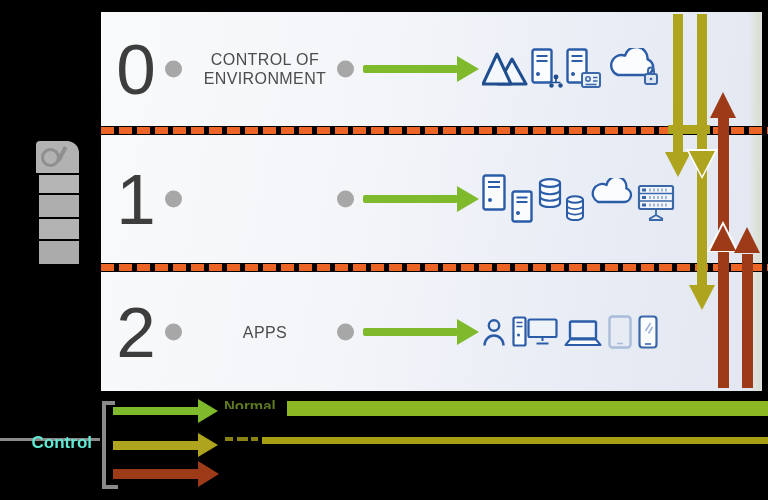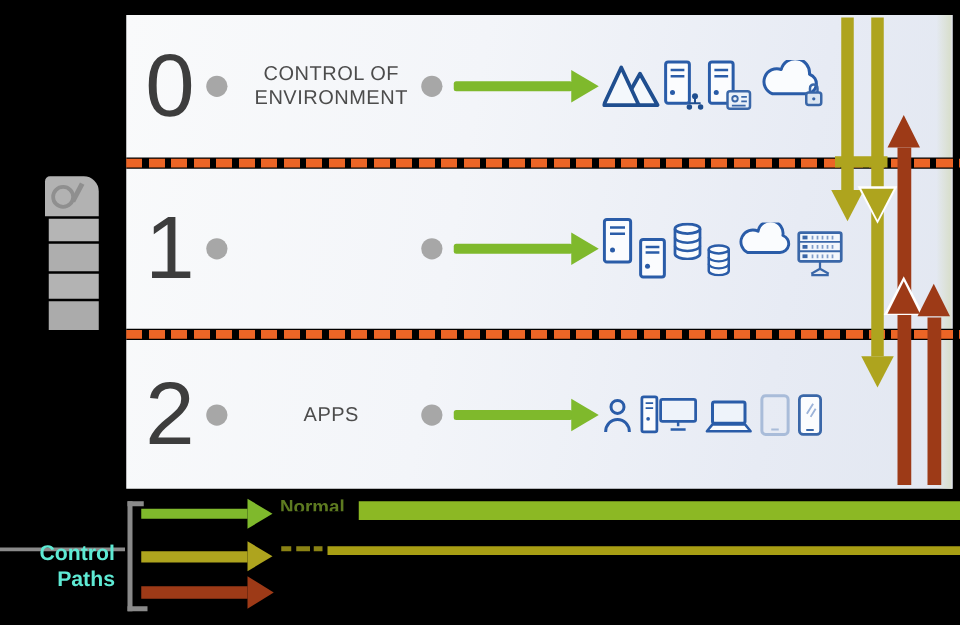--- a/index.html
+++ b/index.html
@@ -220,21 +220,20 @@
   <div class="tri tri-up-red" style="left:710px;top:92px;"></div>
   <div class="tri tri-up-white" style="left:707px;top:221px;"></div>
   <div class="tri tri-up-red" style="left:710px;top:225px;"></div>
 
   <div class="vshaft red" style="left:742px;top:254px;width:11px;height:134px;"></div>
   <div class="tri tri-up-red" style="left:734px;top:227px;"></div>
 
   <div class="legend-hline"></div>
   <div class="legend-title">
     <div>Control</div>
-    <div>Paths</div>
   </div>
   <div class="bracket-v"></div>
   <div class="bracket-a" style="left:102px;top:401px;width:13px;"></div>
   <div class="bracket-a" style="left:102px;top:485px;width:16px;"></div>
 
   <div class="leg-shaft" style="left:113px;top:407px;width:85px;background:#7fb92c;height:8px;"></div>
   <div class="leg-head" style="left:198px;top:399px;border-left:20px solid #7fb92c;"></div>
   <div class="leg-label" style="left:224px;top:397px;height:12px;width:62px;color:#5d7a20;">Normal</div>
   <div class="band" style="left:287px;top:401px;width:481px;height:15px;background:#8cb824;"></div>
 

